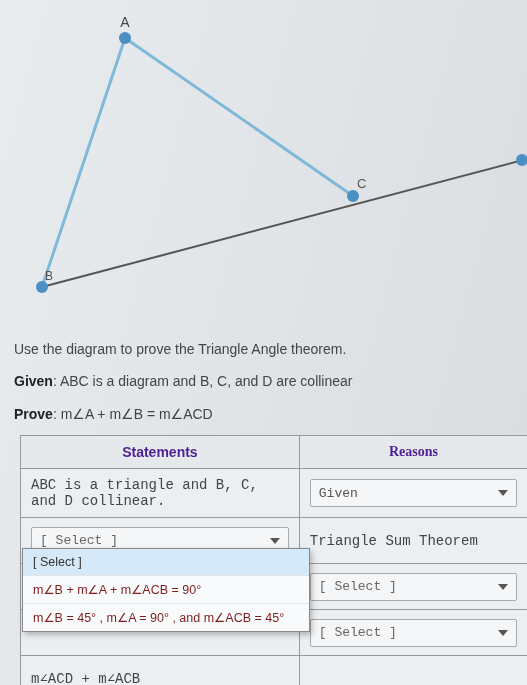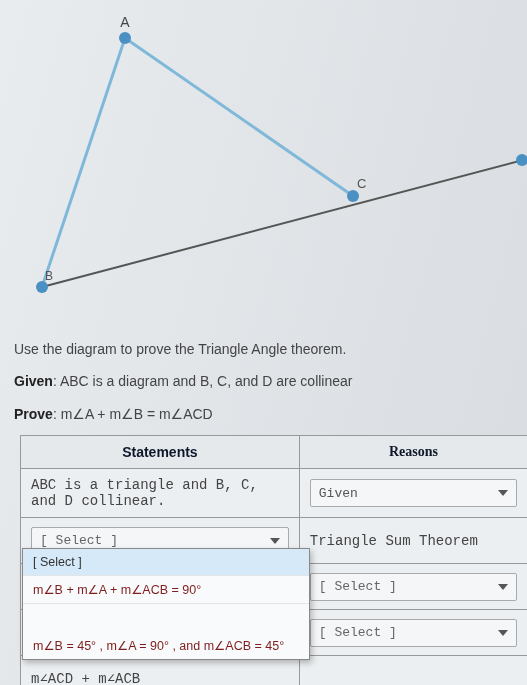--- a/index.html
+++ b/index.html
@@ -36,21 +36,21 @@
       border-collapse: collapse;
       table-layout: fixed;
     }
     th {
       font-weight: bold;
       text-align: center;
       padding: 8px 6px;
       border-bottom: 1px solid #999;
       border-right: 1px solid #999;
       background: #e6e9ec;
-      color: #0f172a;
+      color: #4c1d95;
     }
     th:last-child { border-right: none; font-family: Liberation Serif, serif; }
     td {
       padding: 8px 10px;
       border-bottom: 1px solid #999;
       border-right: 1px solid #999;
       vertical-align: middle;
       height: 46px;
       color: #444;
       position: relative;
@@ -86,21 +86,21 @@
       box-shadow: 2px 3px 6px rgba(0,0,0,0.25);
       font-size: 12.5px;
       z-index: 20;
     }
     .dropdown-item {
       padding: 6px 10px;
       border-bottom: 1px solid #e2e4e6;
       color: #7f1d1d;
       cursor: pointer;
     }
-    .dropdown-item:last-child { border-bottom: none; margin-top: 28px; }
+    .dropdown-item:last-child { border-bottom: none; }
     .dropdown-item.highlight {
       background: #d6e9f8;
       color: #333;
     }
   </style>
 </head>
 <body>
 
 <div class="diagram-area">
   <svg width="527" height="330">

